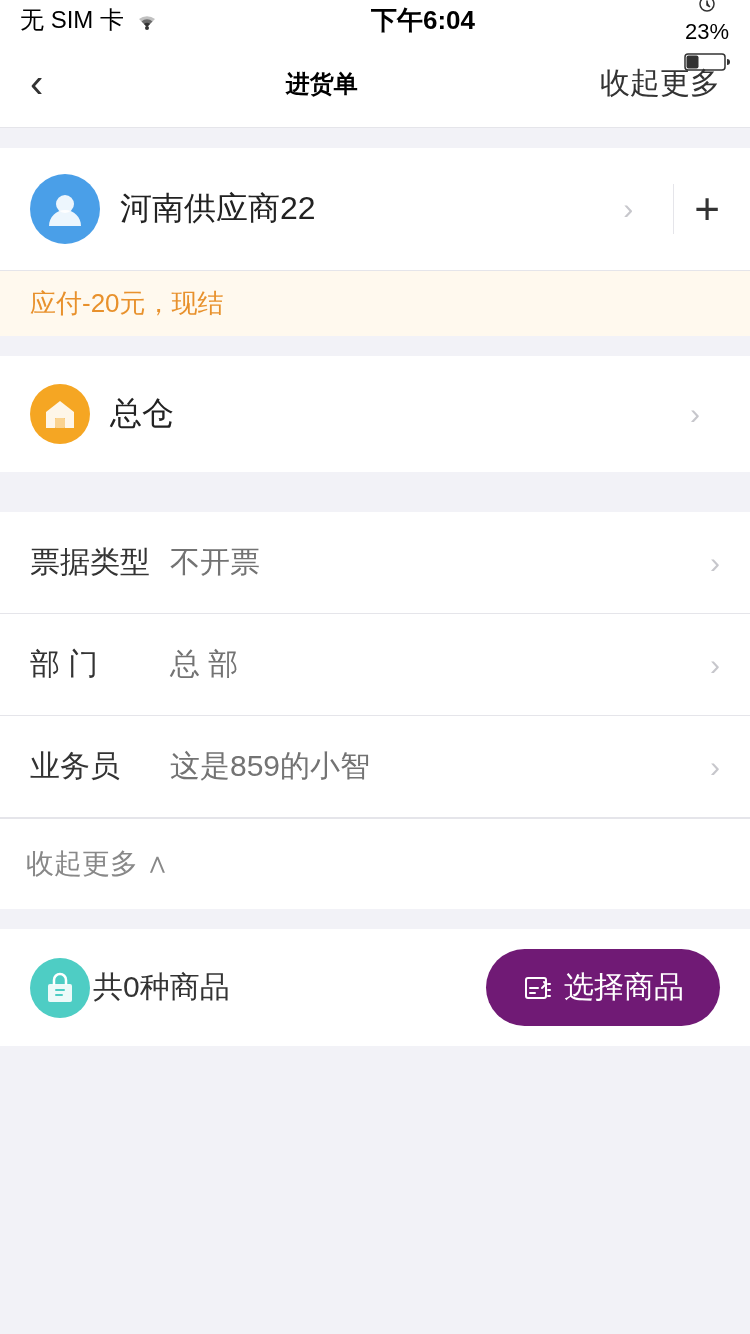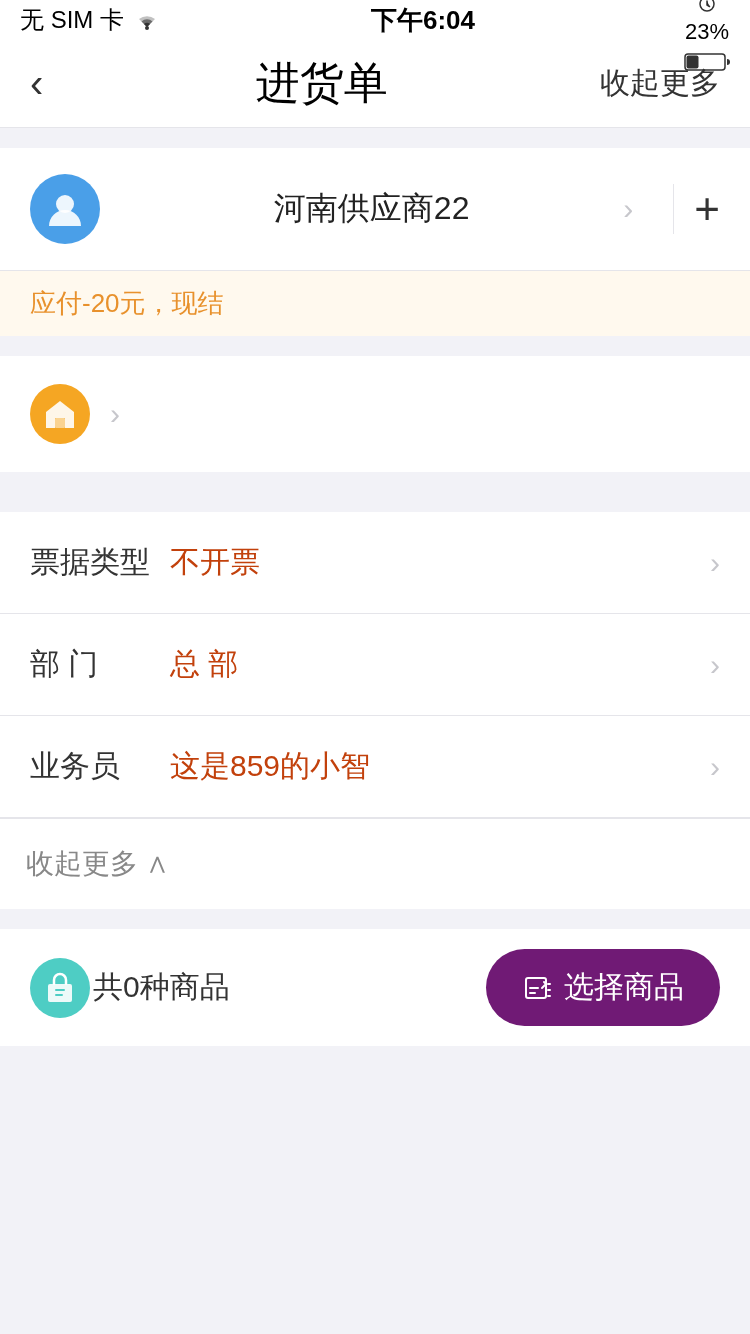--- a/index.html
+++ b/index.html
@@ -36,22 +36,22 @@
       justify-content: space-between;
       padding: 0 30px;
       border-bottom: 1px solid #e5e5ea;
     }
     .nav-back {
       font-size: 40px;
       color: #333;
       cursor: pointer;
     }
     .nav-title {
-      font-size: 44px;
-      font-weight: 400;
+      font-size: 24px;
+      font-weight: 700;
       color: #000;
     }
     .nav-action {
       font-size: 30px;
       color: #333;
       cursor: pointer;
     }
 
     
     .section-gap {
@@ -65,21 +65,20 @@
       margin: 0;
     }
 
     
     .supplier-row {
       display: flex;
       align-items: center;
       padding: 26px 30px;
       background: #fff;
       border-bottom: 1px solid #e5e5ea;
-      text-align: center;
     }
     .supplier-avatar {
       width: 70px;
       height: 70px;
       border-radius: 50%;
       background: #4a9fe8;
       display: flex;
       align-items: center;
       justify-content: center;
       margin-right: 20px;
@@ -159,21 +158,21 @@
     }
     .form-label {
       font-size: 30px;
       color: #333;
       width: 130px;
       flex-shrink: 0;
     }
     .form-value {
       flex: 1;
       font-size: 30px;
-      color: #c2410c;
+      color: #737373;
       margin-left: 10px;
     }
     .form-value.placeholder {
       color: #c7c7cc;
     }
     .form-row .chevron-right {
       margin-right: 0;
     }
 
     
@@ -297,20 +296,21 @@
 
 <div class="card">
   <div class="warehouse-row">
     <div class="warehouse-icon">
       <svg viewBox="0 0 36 36" fill="none" xmlns="http://www.w3.org/2000/svg">
         <path d="M4 16L18 5l14 11v16H4V16z" fill="#fff" opacity="0.9"></path>
         <rect x="13" y="22" width="10" height="10" fill="#f5a623"></rect>
         <rect x="13" y="22" width="10" height="10" rx="1" fill="#fff" opacity="0.5"></rect>
       </svg>
     </div>
+    <span class="warehouse-name">总仓</span>
     <span class="chevron-right">›</span>
   </div>
 </div>
 
 <div class="section-gap"></div>
 
 <div class="form-section">
 
   <div class="form-row">
     <span class="form-label">票据类型</span>

